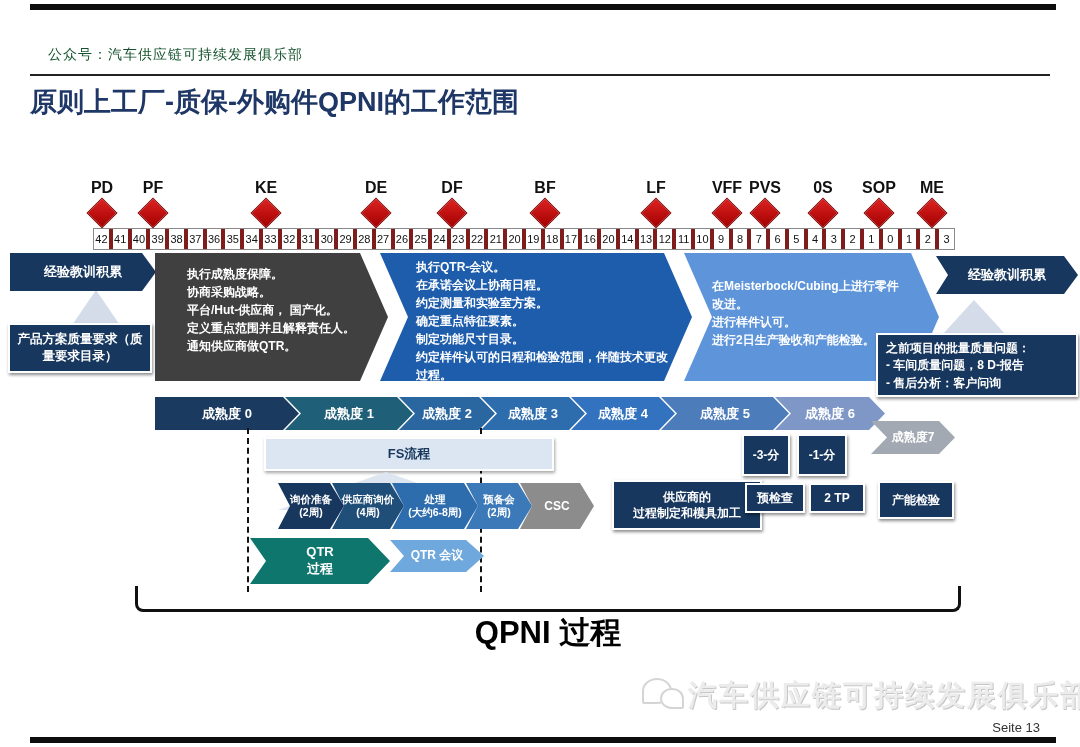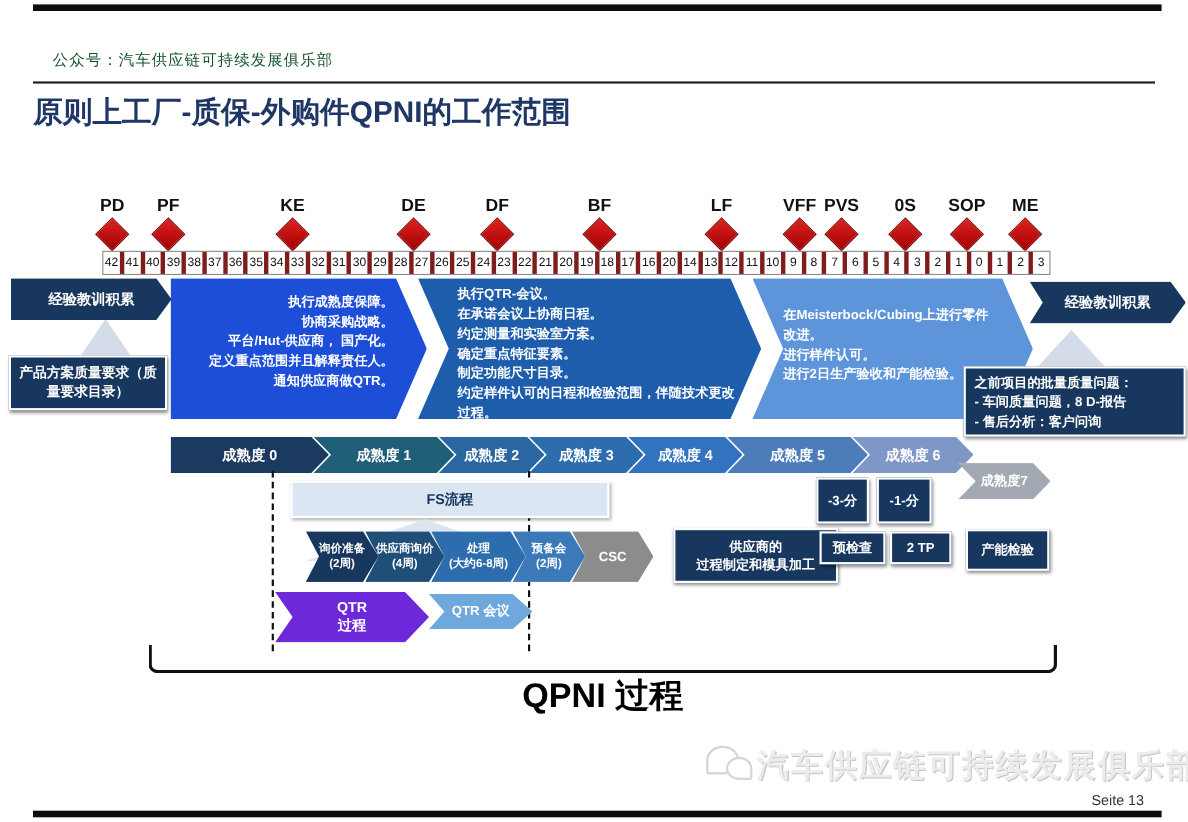--- a/index.html
+++ b/index.html
@@ -49,21 +49,21 @@
 
   .navybox{background:#17375e;color:#fff;font-weight:bold;border:2px solid #fff;
            box-shadow:1px 2px 3px rgba(0,0,0,.45);box-sizing:border-box;}
   .prodbox{position:absolute;left:8px;top:323px;width:144px;height:50px;font-size:12.5px;
            display:flex;align-items:center;justify-content:center;text-align:center;padding:2px 4px;}
   .issuesbox{position:absolute;left:876px;top:333px;width:202px;height:64px;font-size:12px;
              padding:5px 8px;line-height:1.45;}
 
   .bigarrow{position:absolute;top:253px;height:128px;color:#fff;font-size:12px;font-weight:bold;
             line-height:1.5;filter:drop-shadow(1px 2px 2px rgba(0,0,0,.35));box-sizing:border-box;}
-  .arrow1{left:155px;width:233px;background:#1d4ed8;padding:12px 30px 0 32px;text-align:right;}
+  .arrow1{left:155px;width:233px;background:#404040;padding:12px 30px 0 32px;}
   .arrow2{left:380px;width:312px;background:#1e5dac;padding:5px 24px 0 36px;}
   .arrow3{left:684px;width:255px;background:#5e95da;padding:24px 30px 0 28px;}
 
   
   .mat{position:absolute;top:397px;height:33px;color:#fff;font-size:13px;font-weight:bold;
        display:flex;align-items:center;justify-content:center;text-align:center;
        clip-path:polygon(0 0,calc(100% - 16px) 0,100% 50%,calc(100% - 16px) 100%,0 100%,16px 50%);
        filter:drop-shadow(-2px 0 0 #fff);}
   .mat.first{clip-path:polygon(0 0,calc(100% - 16px) 0,100% 50%,calc(100% - 16px) 100%,0 100%);}
   .m0{left:155px;width:144px;background:#1b3a60;}
@@ -101,21 +101,21 @@
           display:flex;flex-direction:column;align-items:center;justify-content:center;
           text-align:center;line-height:1.35;}
   .minibox{position:absolute;top:483px;height:30px;font-size:12px;
            display:flex;align-items:center;justify-content:center;}
   .b1{left:745px;width:60px;} .b2{left:809px;width:56px;}
   .b3{left:878px;top:481px;width:76px;height:38px;}
 
   .qtrchev{position:absolute;color:#fff;font-weight:bold;display:flex;flex-direction:column;
            align-items:center;justify-content:center;text-align:center;line-height:1.3;
            filter:drop-shadow(0 0 2px #fff) drop-shadow(1px 2px 2px rgba(0,0,0,.35));}
-  .qtr1{left:250px;top:538px;width:140px;height:46px;background:#6d28d9;font-size:13px;
+  .qtr1{left:250px;top:538px;width:140px;height:46px;background:#0f766e;font-size:13px;
         clip-path:polygon(0 0,calc(100% - 22px) 0,100% 50%,calc(100% - 22px) 100%,0 100%,16px 50%);}
   .qtr2{left:390px;top:540px;width:94px;height:32px;background:#6fa8dc;font-size:12px;
         clip-path:polygon(0 0,calc(100% - 18px) 0,100% 50%,calc(100% - 18px) 100%,0 100%,14px 50%);}
 
   .bracket{position:absolute;left:135px;top:586px;width:826px;height:26px;box-sizing:border-box;
            border-left:3px solid #111;border-right:3px solid #111;border-bottom:3px solid #111;
            border-radius:0 0 8px 8px;}
   .qpni{position:absolute;left:135px;top:612px;width:826px;text-align:center;
         font-size:31px;font-weight:bold;color:#000;}
 

